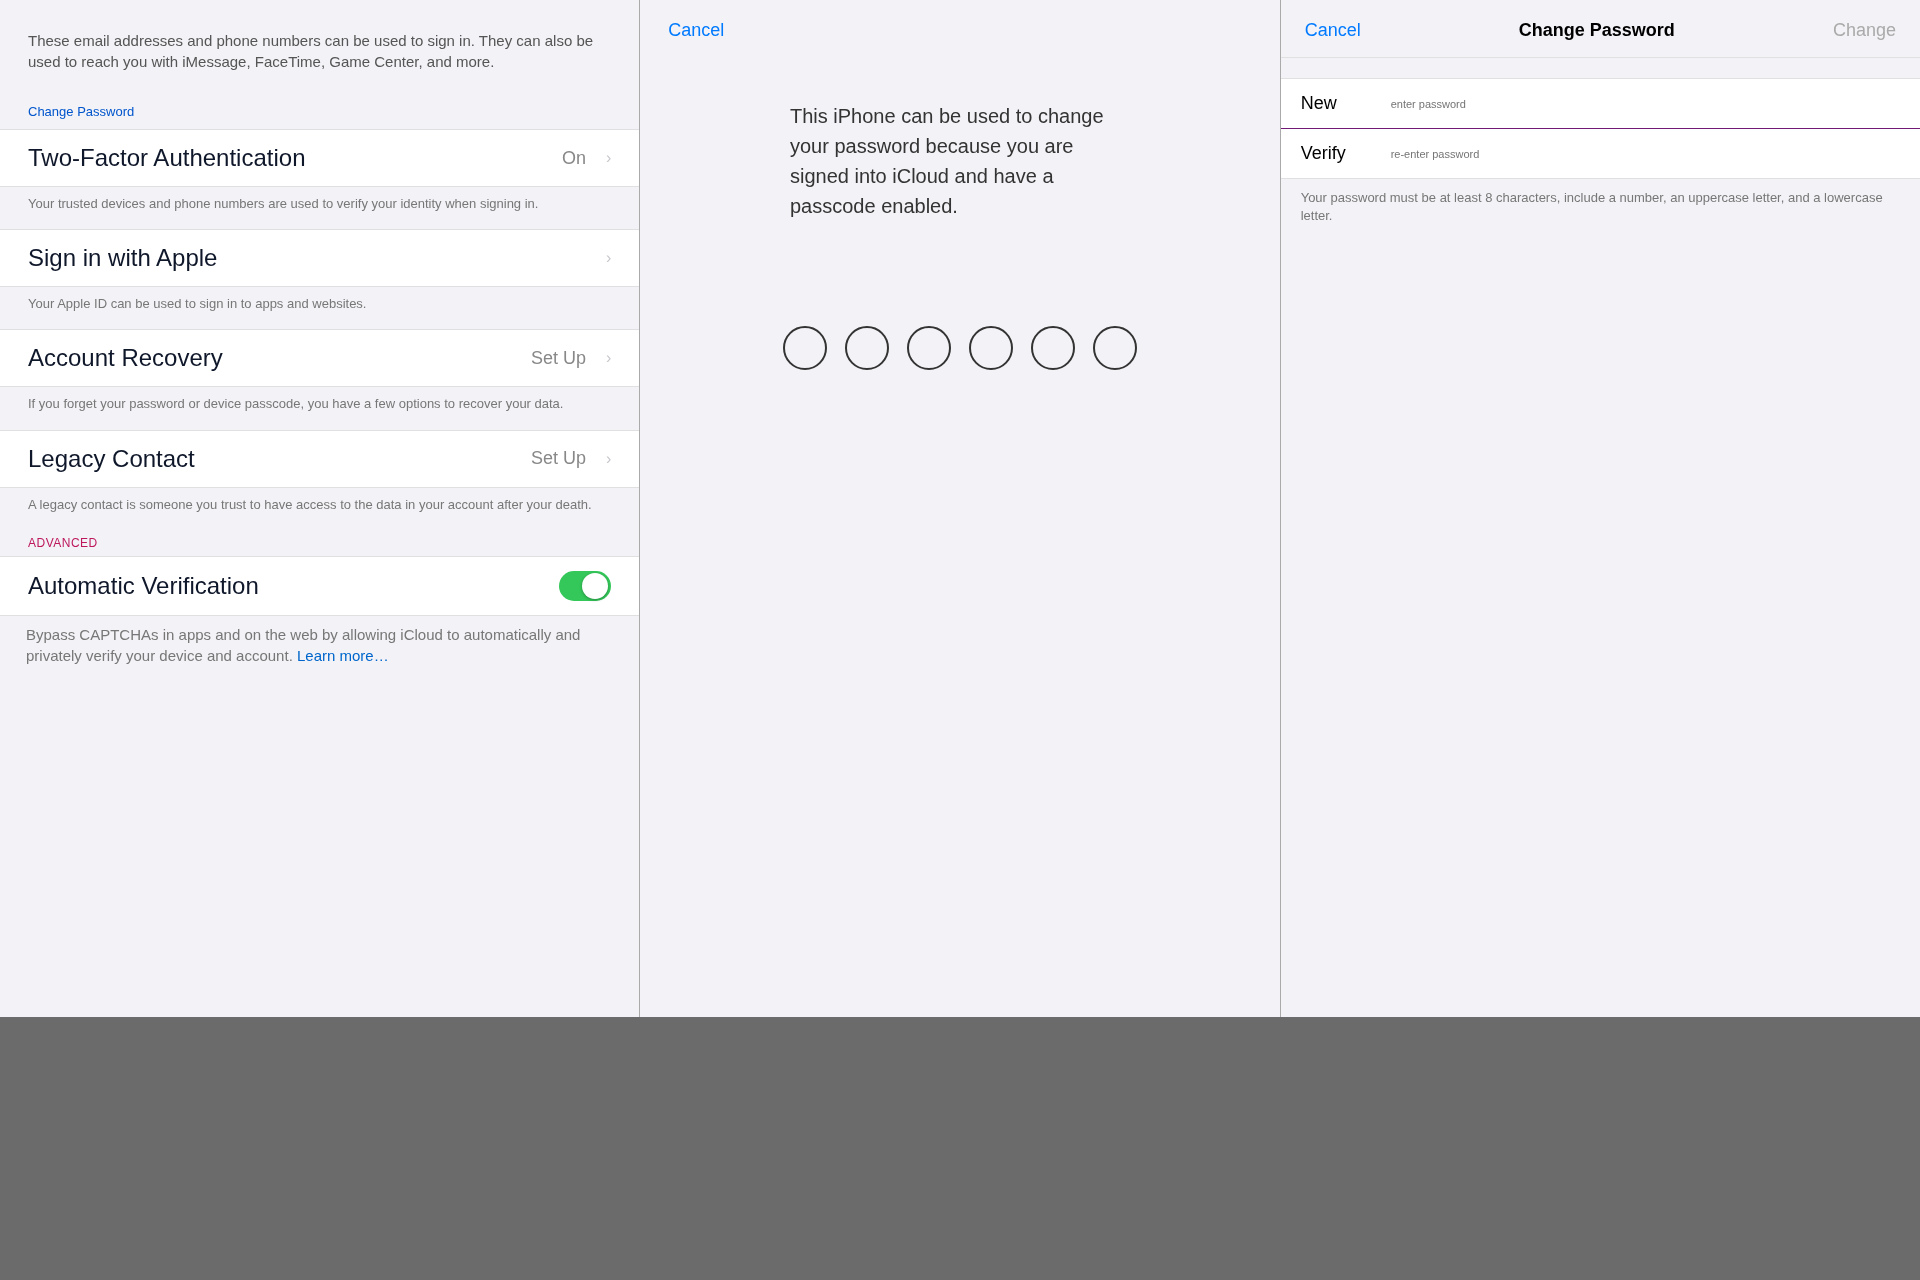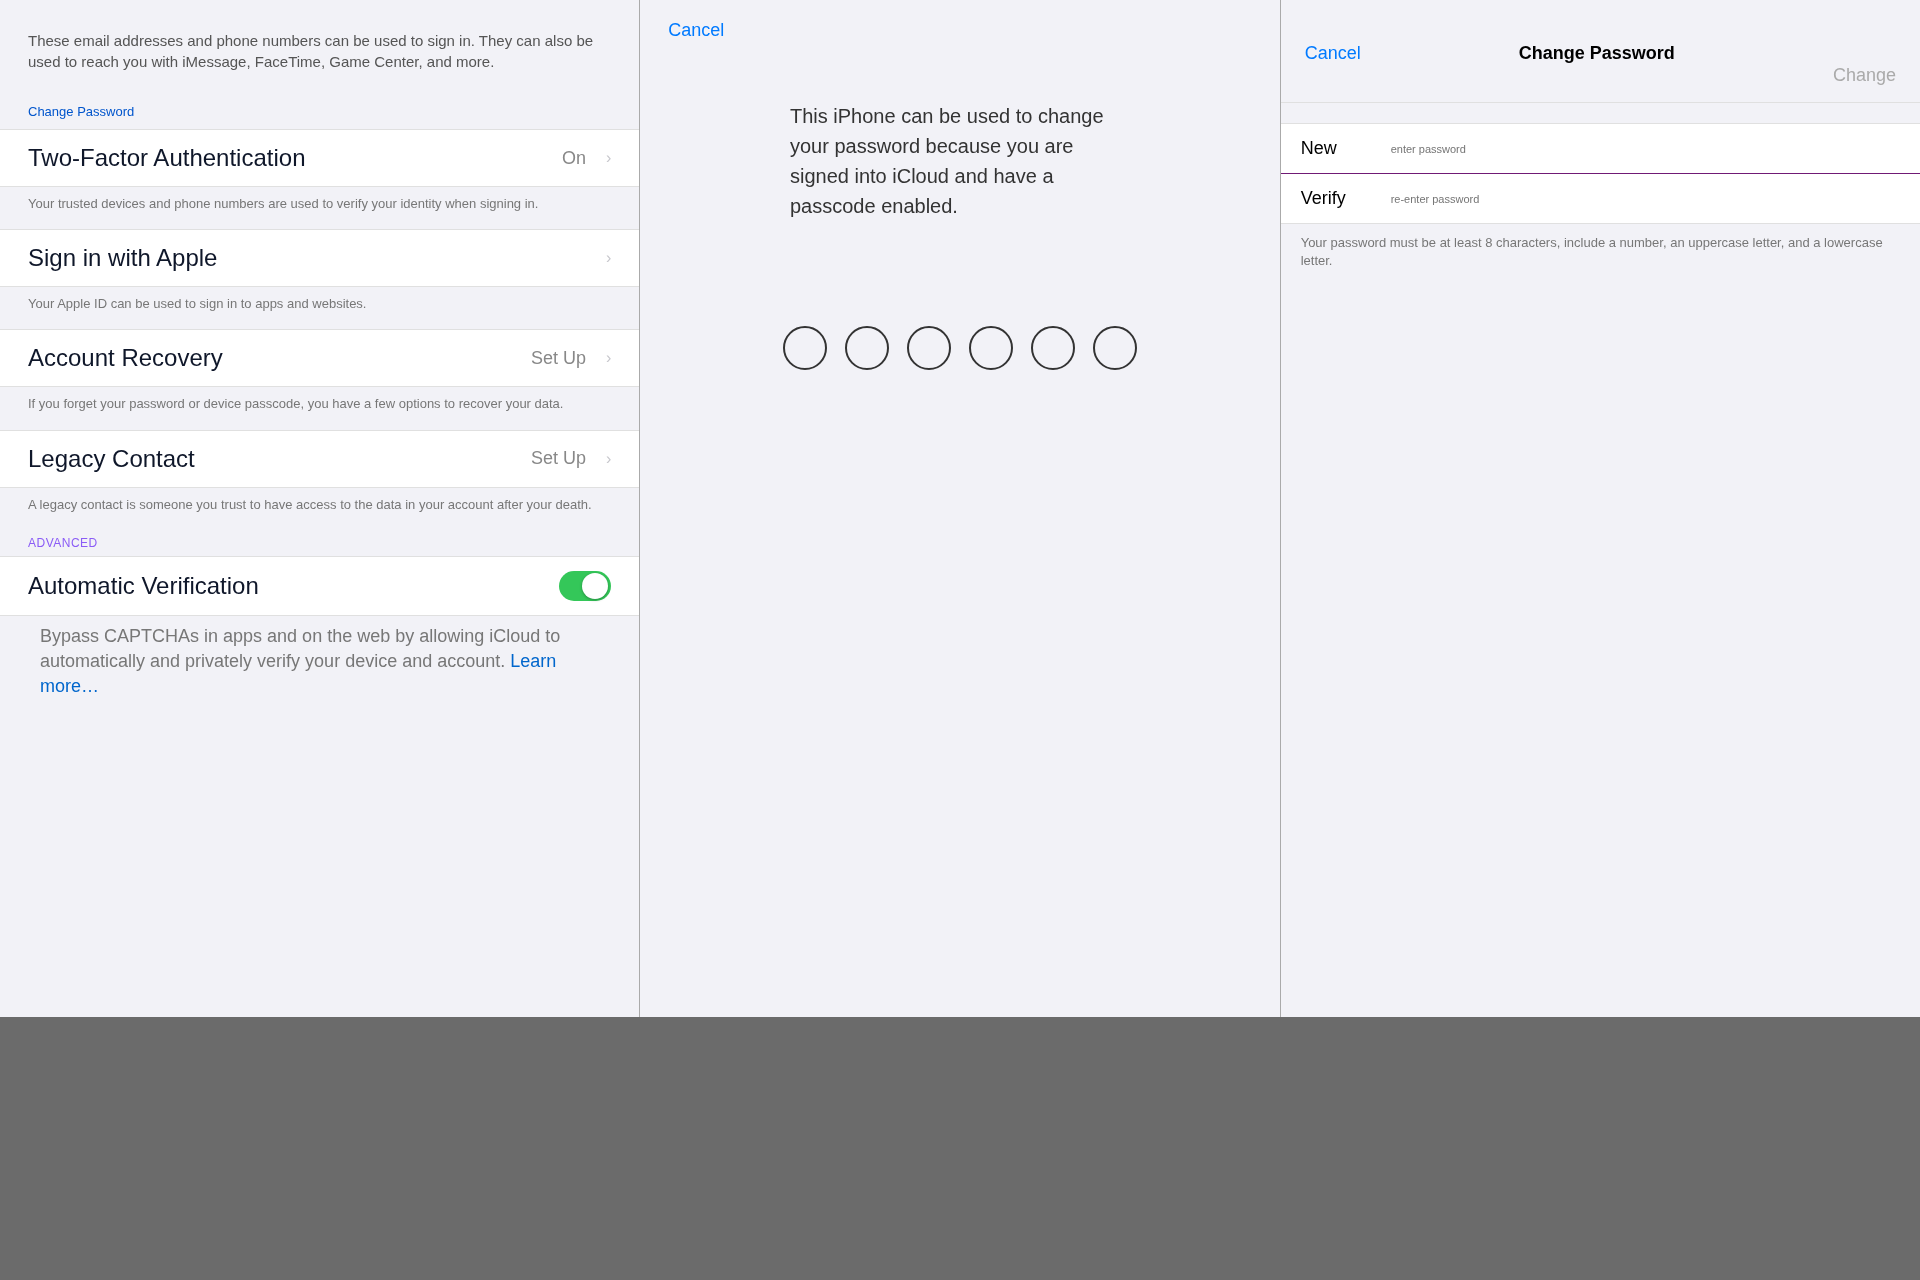--- a/index.html
+++ b/index.html
@@ -85,21 +85,21 @@
       background: #f2f2f7;
       padding: 8px 28px 16px 28px;
       font-size: 13px;
       color: #777;
       line-height: 1.4;
     }
 
     .p1-advanced-header {
       padding: 6px 28px 6px 28px;
       font-size: 12px;
-      color: #8b5cf6;
+      color: #be185d;
       letter-spacing: 0.5px;
       text-transform: uppercase;
       background: #f2f2f7;
     }
 
     .p1-toggle-cell {
       background: #fff;
       border-top: 1px solid #e0e0e0;
       border-bottom: 1px solid #e0e0e0;
       padding: 14px 28px;
@@ -123,22 +123,22 @@
       height: 26px;
       background: white;
       border-radius: 50%;
       position: absolute;
       right: 3px;
       box-shadow: 0 1px 3px rgba(0,0,0,0.3);
     }
 
     .p1-bypass-text {
       background: #f2f2f7;
-      padding: 8px 28px 16px 40px;
-      font-size: 18px;
+      padding: 8px 28px 16px 26px;
+      font-size: 15px;
       color: #777;
       line-height: 1.4;
     }
 
     .learn-more {
       color: #0066cc;
       text-decoration: none;
     }
 
     
@@ -231,21 +231,20 @@
       font-size: 18px;
       font-weight: 600;
       color: #000;
     }
 
     .p3-change {
       color: #aaa;
       font-size: 18px;
       background: none;
       border: none;
-      margin-top: 45px;
     }
 
     .p3-form {
       background: #fff;
       margin: 20px 0 0 0;
       border-top: 1px solid #e0e0e0;
       border-bottom: 1px solid #e0e0e0;
     }
 
     .p3-field {

